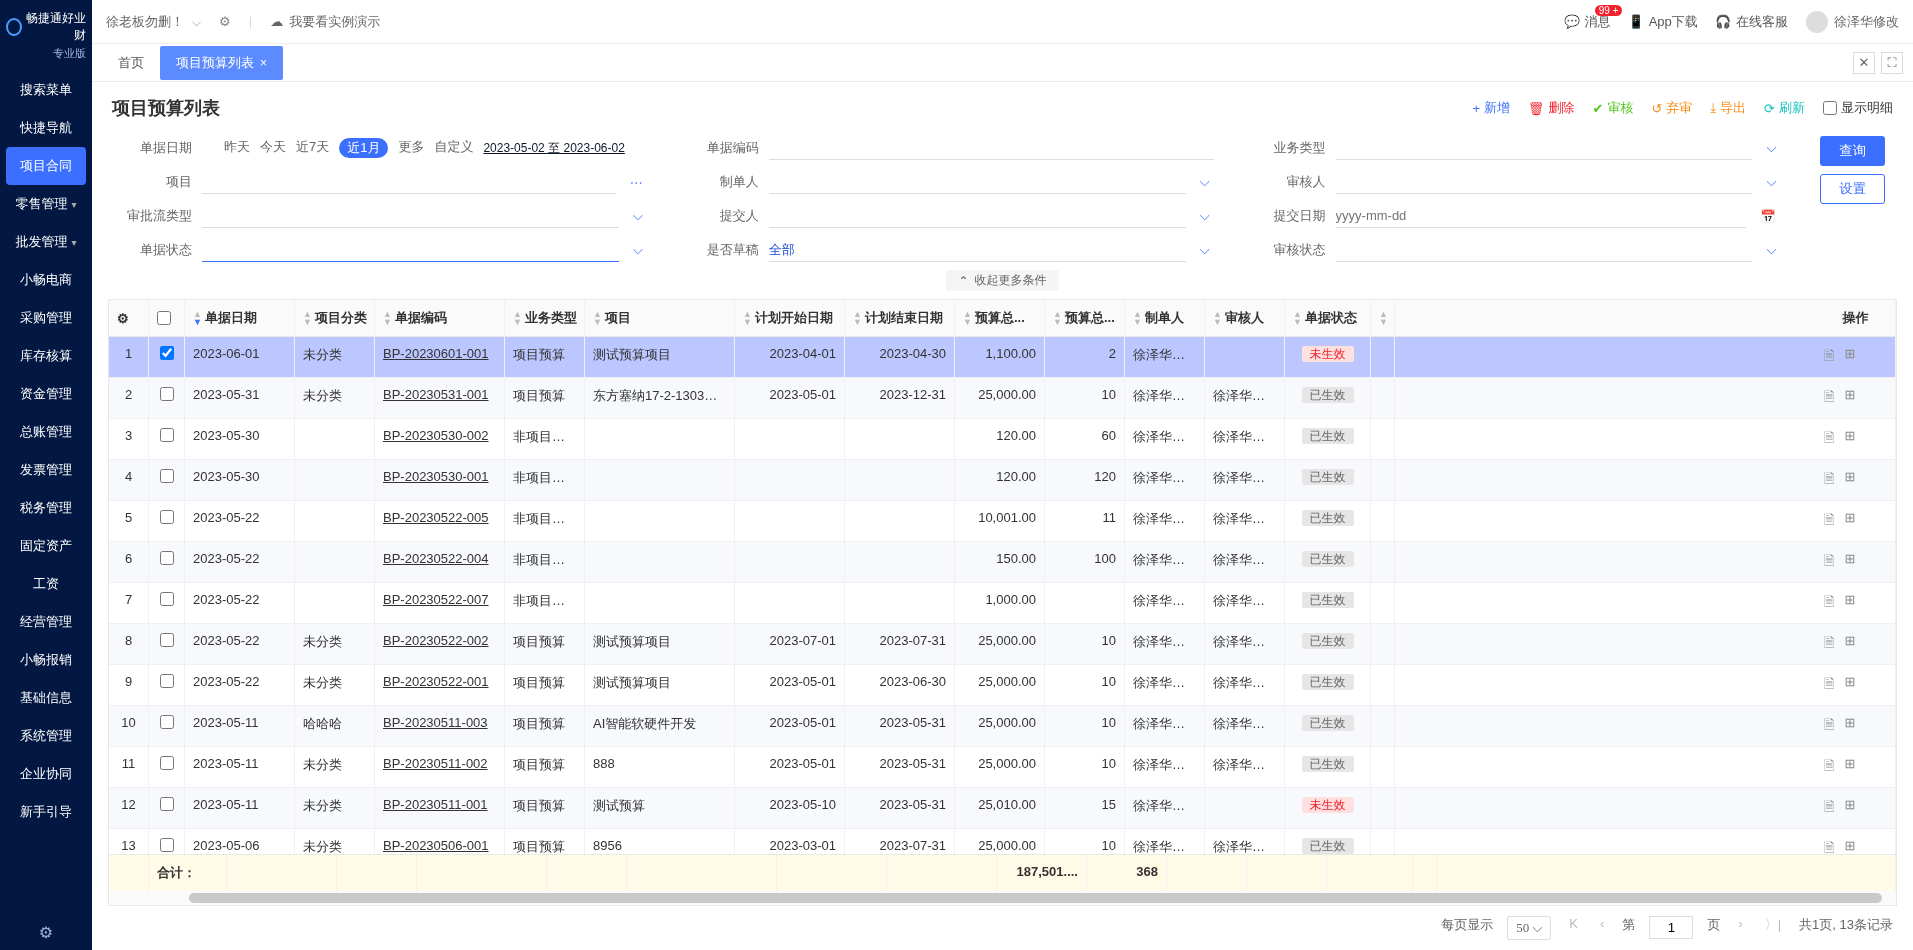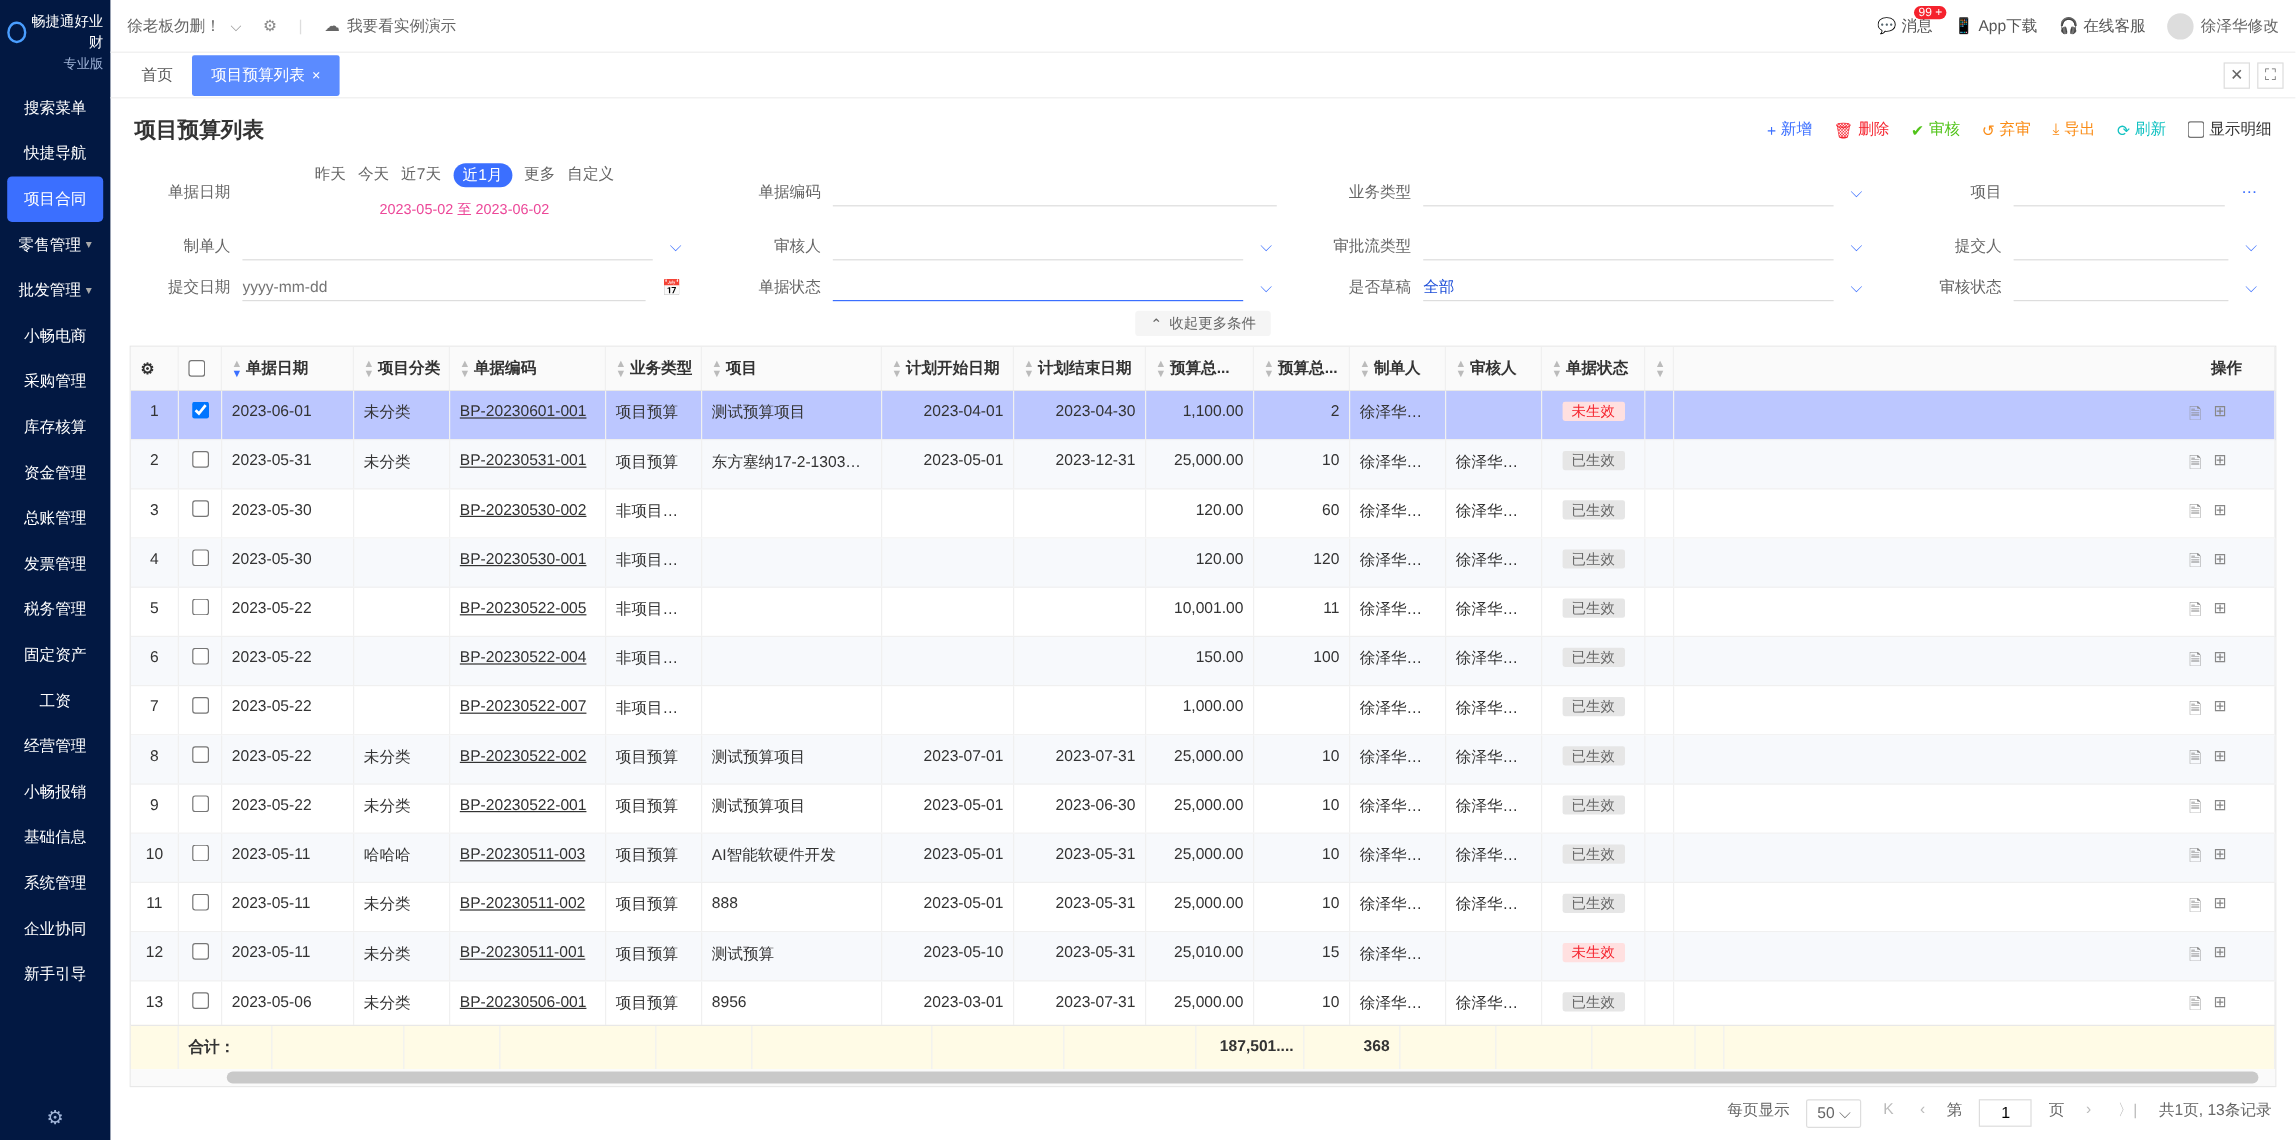--- a/index.html
+++ b/index.html
@@ -58,21 +58,21 @@
 
 .filters { padding: 6px 28px 4px; display: grid; grid-template-columns: 1fr 1fr 1fr auto; gap: 10px 40px; }
 .filt-row { display: flex; align-items: center; gap: 10px; min-width: 0; }
 .filt-label { width: 72px; text-align: right; color: #666; font-size: 13px; flex-shrink: 0; }
 .filt-input { flex: 1; border: none; border-bottom: 1px solid #ddd; padding: 4px 0; color: #1d4ed8; font-size: 13px; min-width: 0; }
 .filt-input.blue-border { border-bottom-color: #3b6fff; }
 .filt-trail { color: #999; padding: 0 4px; cursor: pointer; }
 .date-chips { display: flex; align-items: center; gap: 10px; flex: 1; flex-wrap: wrap; justify-content: center; }
 .chip { color: #666; cursor: pointer; font-size: 13px; }
 .chip.active { background: #3b6fff; color: #fff; padding: 1px 8px; border-radius: 10px; }
-.date-range { font-size: 12px; color: #ec4899; }
+.date-range { font-size: 12px; color: #0f172a; text-decoration: underline; }
 .filter-buttons { display: flex; flex-direction: column; gap: 8px; }
 .btn-primary { background: #3b6fff; color: #fff; border: none; padding: 6px 18px; border-radius: 3px; cursor: pointer; }
 .btn-outline { background: #fff; color: #3b6fff; border: 1px solid #3b6fff; padding: 5px 18px; border-radius: 3px; cursor: pointer; }
 .collapse-bar { text-align: center; padding: 4px 0 8px; }
 .collapse-btn { display: inline-flex; align-items: center; gap: 6px; background: #f5f5f5; padding: 2px 12px; border-radius: 3px; color: #666; cursor: pointer; font-size: 12px; }
 
 
 .table-wrap { flex: 1; padding: 0 16px; min-height: 0; display: flex; flex-direction: column; }
 .tbl { border: 1px solid #e8e8e8; flex: 1; display: flex; flex-direction: column; min-height: 0; }
 .thead { display: flex; background: #fafafa; border-bottom: 1px solid #e8e8e8; }
@@ -103,21 +103,21 @@
 .codelink { text-decoration: underline; color: #333; cursor: pointer; }
 .tag-active { background: #e6e6e6; color: #666; padding: 1px 8px; border-radius: 2px; font-size: 12px; }
 .tag-inactive { background: #ffe0e0; color: #f5222d; padding: 1px 8px; border-radius: 2px; font-size: 12px; }
 .op-icons { display: flex; gap: 10px; color: #888; cursor: pointer; }
 .tfoot { display: flex; background: #fffbe6; border-top: 1px solid #e8e8e8; font-weight: 600; }
 .scrollbar-fake { height: 14px; background: #fafafa; position: relative; }
 .scroll-thumb { position: absolute; left: 80px; right: 14px; top: 2px; height: 10px; background: #c9c9c9; border-radius: 5px; }
 
 
 .pager { padding: 10px 20px; display: flex; align-items: flex-start; justify-content: flex-end; gap: 14px; color: #666; }
-.pgsel { border: 1px solid #ddd; padding: 3px 8px; border-radius: 2px; }
+.pgsel { border: 1px solid #ddd; padding: 3px 8px; border-radius: 2px; font-family: Liberation Serif, serif; }
 .pgbtn { color: #bbb; cursor: pointer; padding: 0 4px; }
 .pginput { width: 44px; border: 1px solid #ddd; padding: 3px 6px; text-align: center; }
 
 input[type=checkbox] { width: 14px; height: 14px; }
 </style>
 </head>
 <body>
 
 <div class="app">
 
@@ -299,20 +299,24 @@
         </div>
       </div>
       <div class="filt-row">
         <div class="filt-label">单据编码</div>
         <input class="filt-input" style="">
       </div>
       <div class="filt-row">
         <div class="filt-label">业务类型</div>
         <input class="filt-input" style="">
         <span class="filt-trail" style="color:#3b6fff">⌵</span>
+      </div>
+      <div class="filter-buttons" style="grid-row:span 4">
+        <button class="btn-primary">查询</button>
+        <button class="btn-outline">设置</button>
       </div>
 
       <div class="filt-row">
         <div class="filt-label">项目</div>
         <input class="filt-input" style="">
         <span class="filt-trail" style="color:#3b6fff">⋯</span>
       </div>
       <div class="filt-row">
         <div class="filt-label">制单人</div>
         <input class="filt-input" style="">

